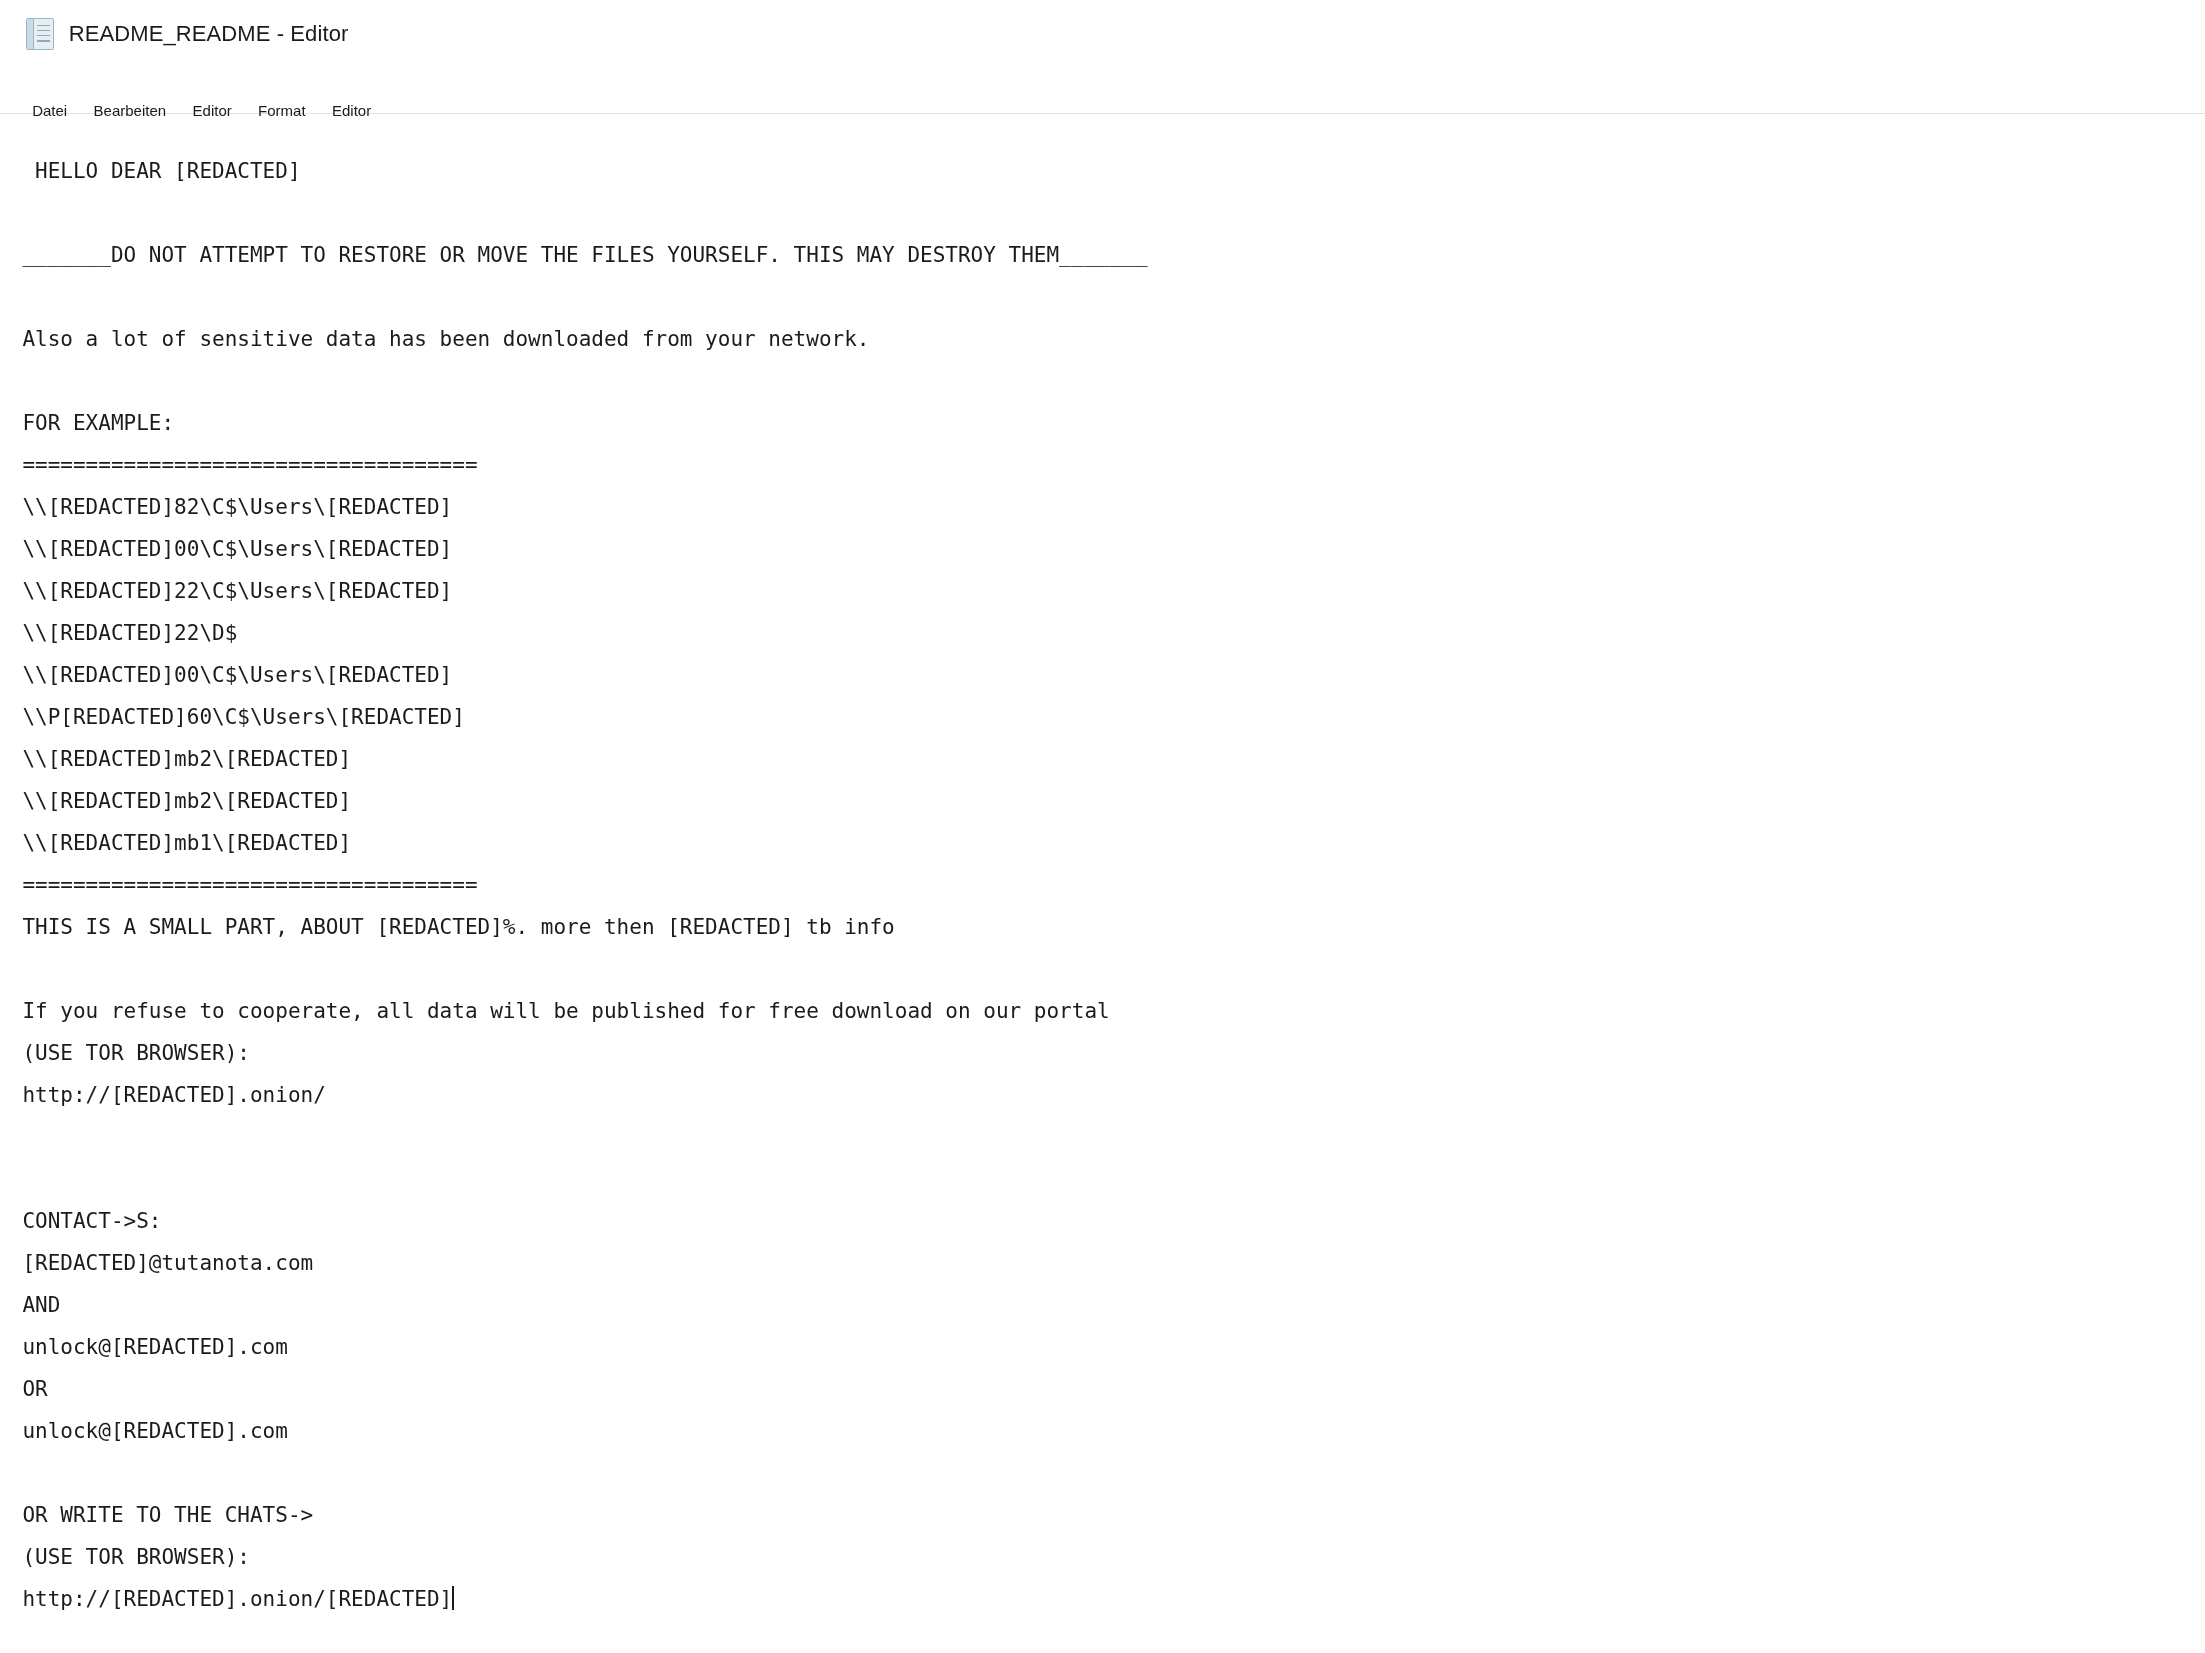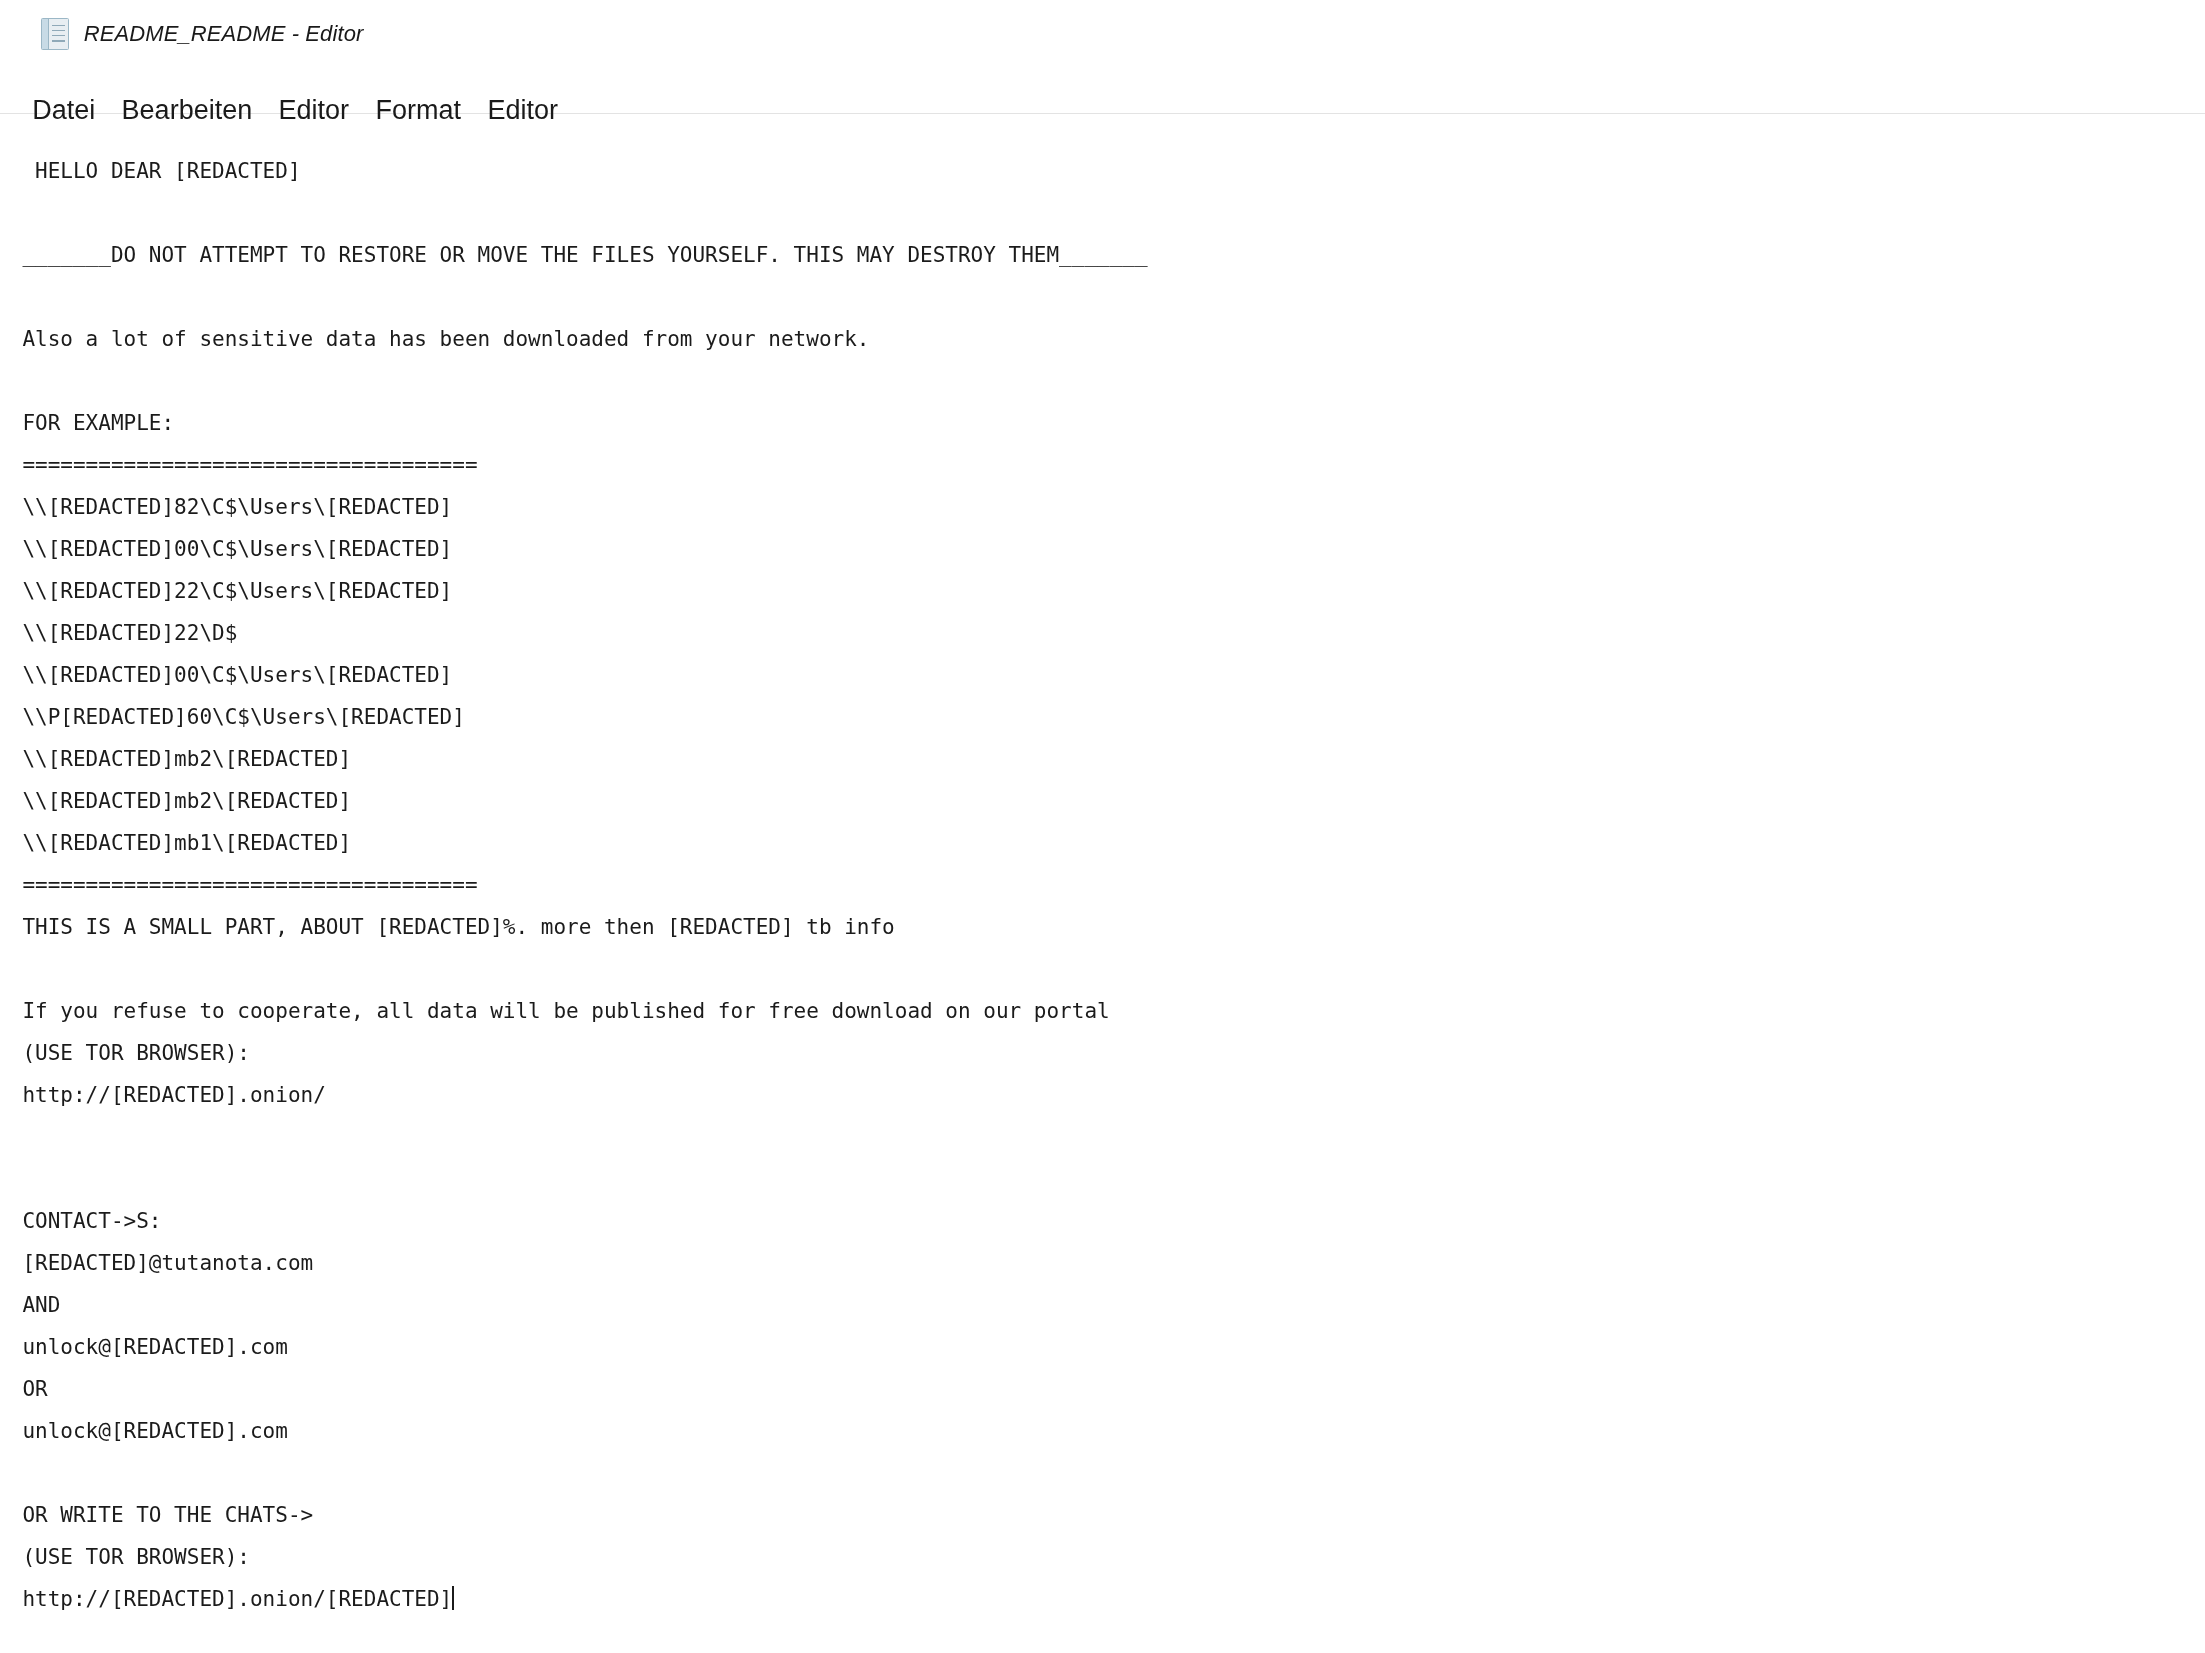--- a/index.html
+++ b/index.html
@@ -13,23 +13,22 @@
     font-family: "Liberation Sans", sans-serif;
     color: #000000;
     overflow: hidden;
   }
 
   
   .titlebar {
     display: flex;
     align-items: center;
     height: 68px;
-    padding-left: 41px;
+    padding-left: 26px;
     box-sizing: border-box;
-    font-style: italic;
   }
   .title-icon {
     width: 28px;
     height: 32px;
     margin-right: 14.7px;
     position: relative;
     flex: 0 0 auto;
   }
   .title-icon .sheet {
     position: absolute;
@@ -70,21 +69,21 @@
   
   .menubar {
     display: flex;
     align-items: center;
     height: 46px;
     padding-left: 19px;
     border-bottom: 1.5px solid #e3e3e3;
     box-sizing: border-box;
   }
   .menu-item {
-    font-size: 27px;
+    font-size: 15px;
     color: #1a1a1a;
     padding: 4.4px 13.2px;
     white-space: nowrap;
     cursor: default;
     margin-top: 40px;
   }
 
   
   .doc {
     padding: 20.6px 0 0 7.4px;

